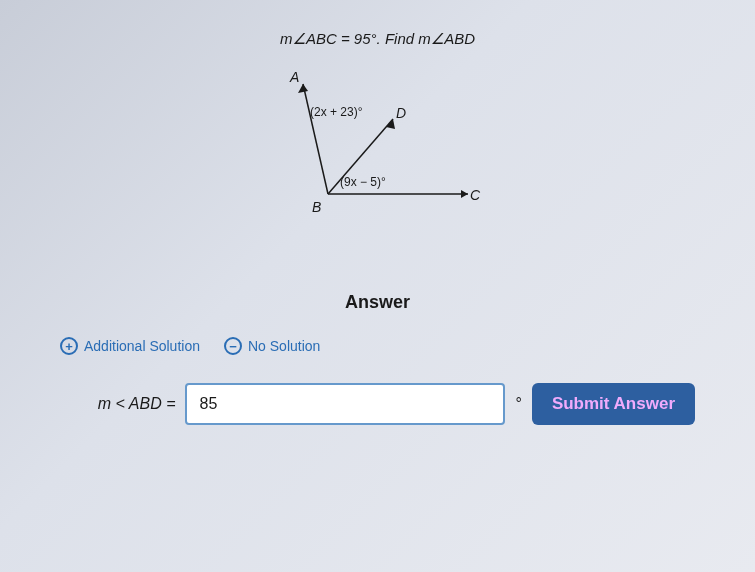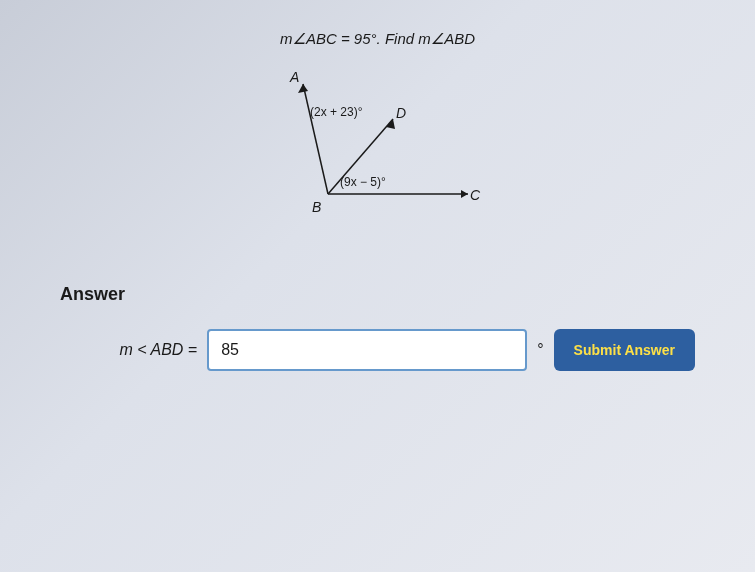--- a/index.html
+++ b/index.html
@@ -14,20 +14,21 @@
 
     .main-container {
       width: 755px;
       height: 572px;
       background: linear-gradient(135deg, #c8cdd8 0%, #dde1ea 40%, #e8eaf0 100%);
       display: flex;
       flex-direction: column;
       align-items: center;
       padding: 30px 40px 20px 40px;
       position: relative;
+      gap: 8px;
     }
 
     .problem-section {
       width: 100%;
       display: flex;
       flex-direction: column;
       align-items: center;
       margin-bottom: 20px;
     }
 
@@ -55,20 +56,21 @@
       width: 100%;
       padding: 0 20px;
       margin-top: 10px;
     }
 
     .answer-header {
       display: flex;
       align-items: center;
       gap: 12px;
       margin-bottom: 24px;
+      flex-direction: column;
     }
 
     .answer-label {
       font-size: 18px;
       font-weight: bold;
       color: #1a1a1a;
     }
 
     .attempt-text {
       font-size: 14px;
@@ -148,24 +150,24 @@
 
     .degree-symbol {
       font-size: 16px;
       color: #1a1a1a;
     }
 
     .submit-btn {
       height: 42px;
       padding: 8px 20px;
       background: #2d5fa0;
-      color: #fde047;
+      color: #f0abfc;
       border: none;
       border-radius: 6px;
-      font-size: 14px;
+      font-size: 17px;
       font-weight: bold;
       cursor: pointer;
       white-space: nowrap;
     }
   </style>
 </head>
 <body>
 
 <div class="main-container">
 
@@ -203,20 +205,30 @@
 
       </svg>
     </div>
   </div>
 
   <div class="answer-section">
     <div class="answer-header">
       <span class="answer-label">Answer</span>
     </div>
 
+    <div class="solution-options">
+      <button class="solution-btn">
+        <span class="circle-icon plus"></span>
+        <span>Additional Solution</span>
+      </button>
+      <button class="solution-btn">
+        <span class="circle-icon minus"></span>
+        <span>No Solution</span>
+      </button>
+    </div>
 
     <div class="input-row">
       <span class="equation-label">m &lt; ABD =</span>
       <input class="answer-input" type="text" value="85" style="">
       <span class="degree-symbol">°</span>
       <button class="submit-btn">
         <span>Submit Answer</span>
       </button>
     </div>
   </div>

